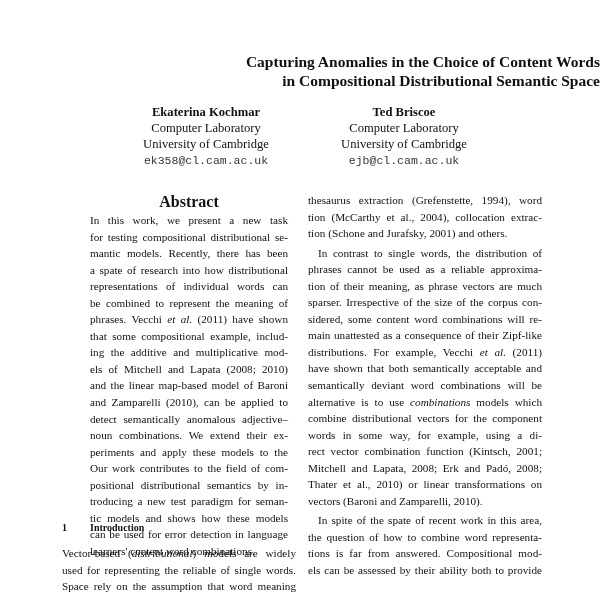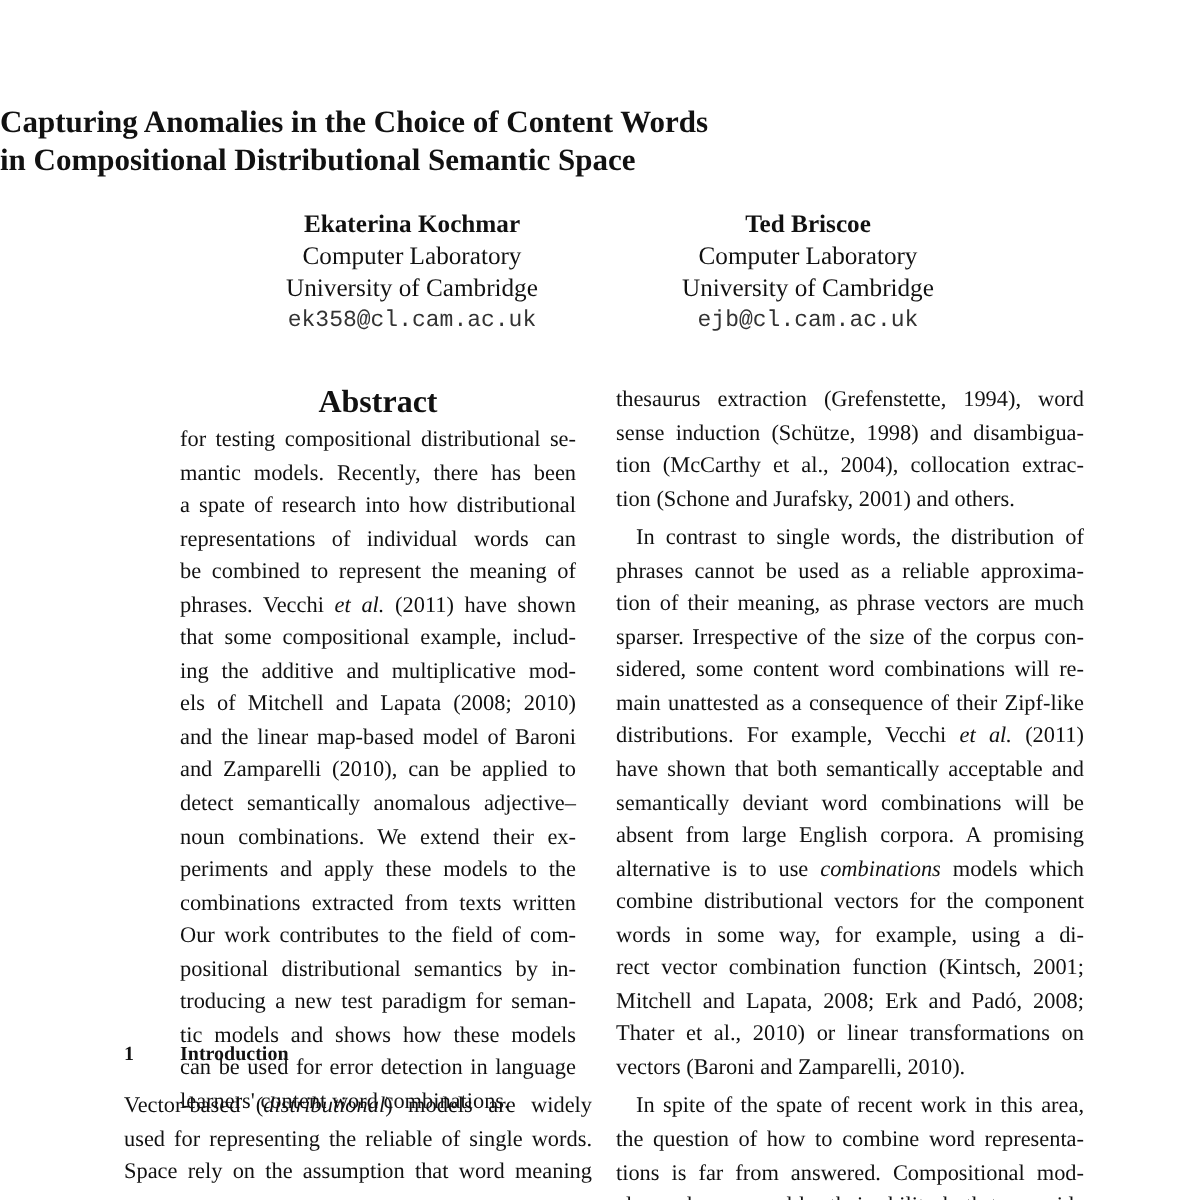--- a/index.html
+++ b/index.html
@@ -4,21 +4,21 @@
 <style>
   html, body { margin: 0; padding: 0; }
   body {
     width: 600px; height: 600px; overflow: hidden;
     background: #ffffff; color: #111111;
     font-family: "Liberation Serif", "DejaVu Serif", serif;
     position: relative;
   }
   .title {
     position: absolute; left: 0; width: 600px; top: 52px;
-    text-align: left; font-weight: bold; font-size: 15.5px; line-height: 19px;
+    text-align: right; font-weight: bold; font-size: 15.5px; line-height: 19px;
   }
   .author {
     position: absolute; top: 104px; width: 220px; text-align: center;
     font-size: 12.6px; line-height: 16.2px;
   }
   .author.a1 { left: 96px; }
   .author.a2 { left: 294px; }
   .author .name { font-weight: bold; }
   .author .email { font-family: "Liberation Mono", "DejaVu Sans Mono", monospace; font-size: 11.5px; color: #333; }
   .col { position: absolute; font-size: 11.2px; line-height: 16.55px; text-align: justify; }
@@ -51,35 +51,35 @@
 <div class="author a2">
   <div class="name">Ted Briscoe</div>
   <div>Computer Laboratory</div>
   <div>University of Cambridge</div>
   <div class="email">ejb@cl.cam.ac.uk</div>
 </div>
 
 <div class="col col-left-abs">
   <div class="abstract-title">Abstract</div>
   <div>
+    <span class="line">In this work, we present a new task</span>
     <span class="line">for testing compositional distributional se-</span>
     <span class="line">mantic models. Recently, there has been</span>
     <span class="line">a spate of research into how distributional</span>
     <span class="line">representations of individual words can</span>
     <span class="line">be combined to represent the meaning of</span>
     <span class="line"><span>phrases. Vecchi </span><i>et al.</i><span> (2011) have shown</span></span>
     <span class="line">that some compositional example, includ-</span>
     <span class="line">ing the additive and multiplicative mod-</span>
     <span class="line">els of Mitchell and Lapata (2008; 2010)</span>
     <span class="line">and the linear map-based model of Baroni</span>
     <span class="line">and Zamparelli (2010), can be applied to</span>
     <span class="line">detect semantically anomalous adjective–</span>
     <span class="line">noun combinations. We extend their ex-</span>
     <span class="line">periments and apply these models to the</span>
-    <span class="line">combinations extracted from texts written</span>
   </div>
   <div>
     <span class="line">Our work contributes to the field of com-</span>
     <span class="line">positional distributional semantics by in-</span>
     <span class="line">troducing a new test paradigm for seman-</span>
     <span class="line">tic models and shows how these models</span>
     <span class="line">can be used for error detection in language</span>
     <span class="line last">learners' content word combinations.</span>
   </div>
 </div>
@@ -87,35 +87,33 @@
 <div class="col col-left-intro">
   <div class="section-title"><span class="num">1</span><span>Introduction</span></div>
   <span class="line"><span>Vector-based (</span><i>distributional</i><span>) models are widely</span></span>
   <span class="line">used for representing the reliable of single words.</span>
   <span class="line">Space rely on the assumption that word meaning</span>
 </div>
 
 <div class="col col-right">
   <div>
     <span class="line">thesaurus extraction (Grefenstette, 1994), word</span>
-    <span class="line">sense induction (Schütze, 1998) and disambigua-</span>
     <span class="line">tion (McCarthy et al., 2004), collocation extrac-</span>
     <span class="line last">tion (Schone and Jurafsky, 2001) and others.</span>
   </div>
   <div class="para-gap">
     <span class="line indent">In contrast to single words, the distribution of</span>
     <span class="line">phrases cannot be used as a reliable approxima-</span>
     <span class="line">tion of their meaning, as phrase vectors are much</span>
     <span class="line">sparser. Irrespective of the size of the corpus con-</span>
     <span class="line">sidered, some content word combinations will re-</span>
     <span class="line">main unattested as a consequence of their Zipf-like</span>
     <span class="line"><span>distributions. For example, Vecchi </span><i>et al.</i><span> (2011)</span></span>
     <span class="line">have shown that both semantically acceptable and</span>
     <span class="line">semantically deviant word combinations will be</span>
-    <span class="line">absent from large English corpora. A promising</span>
     <span class="line"><span>alternative is to use </span><i>combinations</i><span> models which</span></span>
     <span class="line">combine distributional vectors for the component</span>
     <span class="line">words in some way, for example, using a di-</span>
     <span class="line">rect vector combination function (Kintsch, 2001;</span>
     <span class="line">Mitchell and Lapata, 2008; Erk and Padó, 2008;</span>
     <span class="line">Thater et al., 2010) or linear transformations on</span>
     <span class="line last">vectors (Baroni and Zamparelli, 2010).</span>
   </div>
   <div class="para-gap">
     <span class="line indent">In spite of the spate of recent work in this area,</span>

